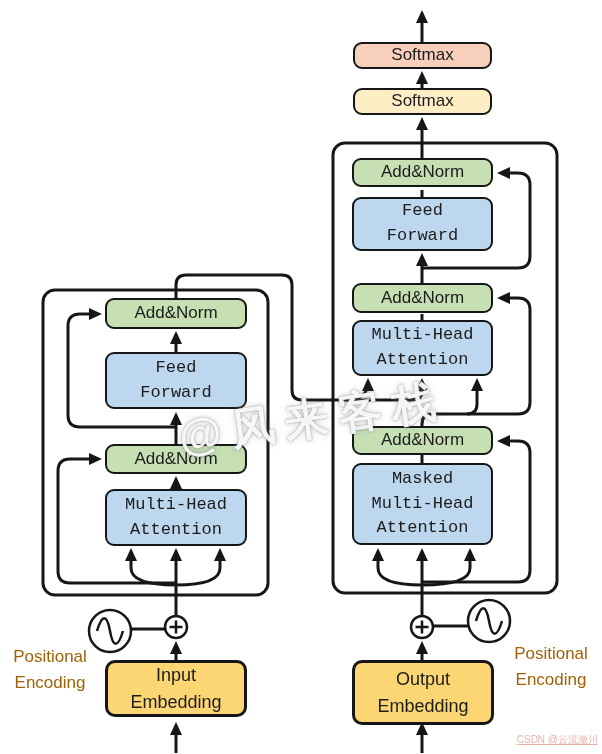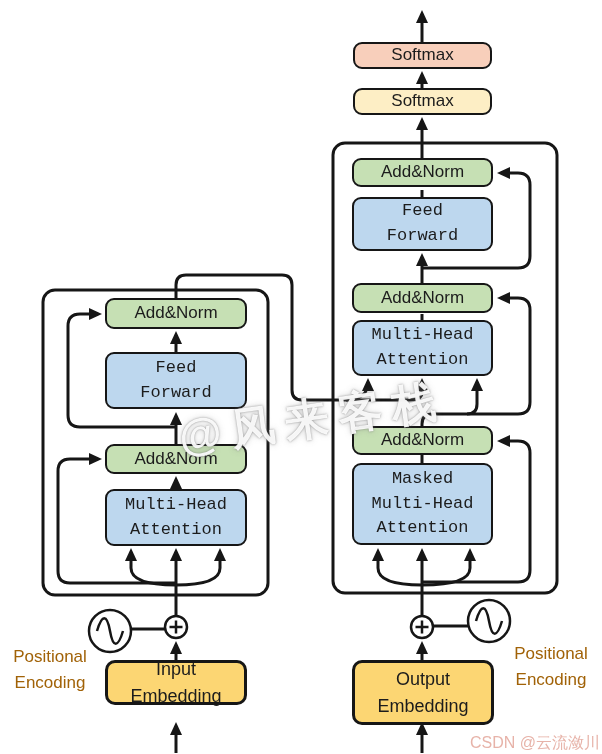--- a/index.html
+++ b/index.html
@@ -25,21 +25,21 @@
   }
   .wm-center{
     position:absolute;z-index:3;left:178px;top:384px;width:350px;height:70px;
     transform:rotate(-8deg);font-size:44px;font-weight:bold;letter-spacing:10px;
     color:rgba(255,255,255,0.92);
     text-shadow:0 0 2px rgba(90,90,90,0.65),0 0 6px rgba(120,120,120,0.35);
     white-space:nowrap;pointer-events:none;
   }
   .wm-csdn{
     position:absolute;z-index:3;left:470px;top:733px;width:128px;
-    font-size:16px;color:#e7b3a9;text-align:right;white-space:nowrap;
+    font-size:10px;color:#e7b3a9;text-align:right;white-space:nowrap;text-decoration:underline;
   }
 </style>
 </head>
 <body>
 
 <div class="stage">
 
   <svg width="602" height="754" viewBox="0 0 602 754">
     <defs>
       <marker id="ah" markerUnits="userSpaceOnUse" markerWidth="16" markerHeight="16" refX="10" refY="8" orient="auto">
@@ -144,21 +144,21 @@
     <span class="ln">Forward</span>
   </div>
   <div class="box an" style="left:105px;top:444px;width:142px;height:30px;">
     <span class="ln">Add&amp;Norm</span>
   </div>
   <div class="box att" style="left:105px;top:489px;width:142px;height:57px;">
     <span class="ln">Multi-Head</span>
     <span class="ln">Attention</span>
   </div>
 
-  <div class="box emb" style="left:105px;top:660px;width:142px;height:45px;">
+  <div class="box emb" style="left:105px;top:660px;width:142px;height:57px;">
     <span class="ln">Input</span>
     <span class="ln">Embedding</span>
   </div>
   <div class="box emb" style="left:352px;top:660px;width:142px;height:65px;">
     <span class="ln">Output</span>
     <span class="ln">Embedding</span>
   </div>
 
   <div class="pos-label" style="left:2px;top:644px;width:96px;">
     <span class="ln">Positional</span>

